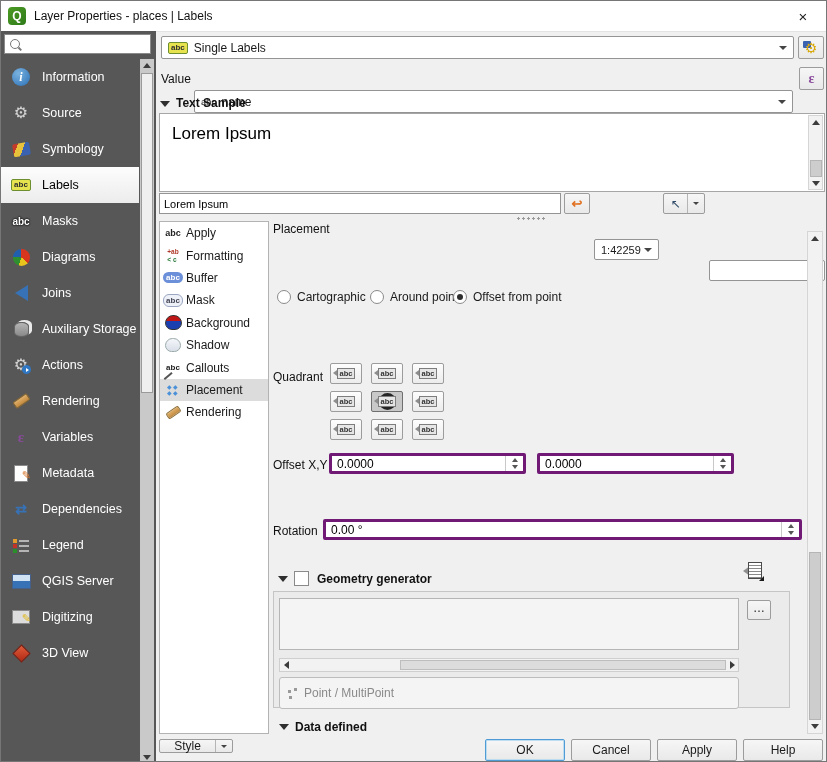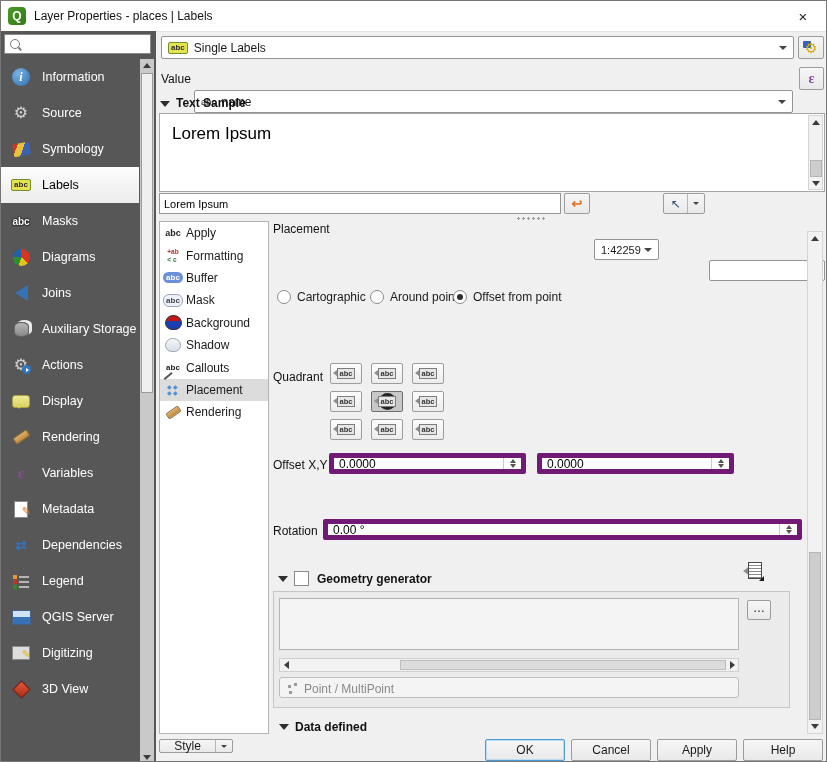--- a/index.html
+++ b/index.html
@@ -53,21 +53,21 @@
   .sb-thumb{position:absolute;left:1px;top:14px;width:12px;height:320px;background:#efefef;border:1px solid #9a9a9a;box-sizing:border-box}
   .arr-up{width:0;height:0;border:4px solid transparent;border-bottom:5px solid #3c3c3c;border-top:0}
   .arr-dn{width:0;height:0;border:4px solid transparent;border-top:5px solid #3c3c3c;border-bottom:0}
   .arr-lf{width:0;height:0;border:4px solid transparent;border-right:5px solid #3c3c3c;border-left:0}
   .arr-rt{width:0;height:0;border:4px solid transparent;border-left:5px solid #3c3c3c;border-right:0}
   .sbbtn{position:absolute;left:0;width:14px;height:12px;display:flex;align-items:center;justify-content:center}
   
   .combo{background:#fff;border:1px solid #949494;border-radius:2px;display:flex;align-items:center;padding:0 6px;box-sizing:border-box;position:relative;cursor:default}
   .combo .carr{position:absolute;right:6px;top:50%;margin-top:-2px;border:4px solid transparent;border-top:4px solid #444;border-bottom:0}
   .btn{background:linear-gradient(#f6f6f6,#e9e9e9);border:1px solid #9c9c9c;border-radius:2px;display:flex;align-items:center;justify-content:center;box-sizing:border-box;cursor:pointer}
-  .spin{background:#fff;border:5px solid #701a75;border-radius:2px;display:flex;box-sizing:border-box;align-items:stretch}
+  .spin{background:#fff;border:3px solid #701a75;border-radius:2px;display:flex;box-sizing:border-box;align-items:stretch}
   .spin input{border:0;outline:none;flex:1;min-width:0;padding:0 5px;font:12px "Liberation Sans",sans-serif;background:transparent}
   .spin .sbt{width:17px;border-left:1px solid #c9c9c9;display:flex;flex-direction:column}
   .spin .sbt>div{flex:1;display:flex;align-items:center;justify-content:center;cursor:pointer}
   .t-up{width:0;height:0;border:3px solid transparent;border-bottom:4px solid #555;border-top:0}
   .t-dn{width:0;height:0;border:3px solid transparent;border-top:4px solid #555;border-bottom:0}
   .tri{display:inline-block;width:0;height:0;border:5px solid transparent;border-top:6px solid #2e2e2e;border-bottom:0;margin-right:6px;vertical-align:middle}
   .sect{font-weight:bold;font-size:12px;color:#111}
   .radio{width:12px;height:12px;border:1px solid #8a8a8a;border-radius:50%;background:#fff;display:inline-block;position:relative;flex:none}
   .radio.on::after{content:"";position:absolute;left:3px;top:3px;width:6px;height:6px;border-radius:50%;background:#2e2e2e}
   .cb{width:13px;height:13px;border:1px solid #8a8a8a;background:#fff;display:inline-block}
@@ -179,26 +179,20 @@
       </div>
     <div class="sb-item">
         <span class="ic i-gear">
           <span>⚙</span>
           <span class="i-play"></span>
         </span>
         <span>Actions</span>
       </div>
     <div class="sb-item">
         <span class="ic">
-          <span class="i-bubble"></span>
-        </span>
-        <span>Display</span>
-      </div>
-    <div class="sb-item">
-        <span class="ic">
           <span class="i-brush"></span>
         </span>
         <span>Rendering</span>
       </div>
     <div class="sb-item">
         <span class="ic">
           <span class="i-eps">ε</span>
         </span>
         <span>Variables</span>
       </div>
@@ -493,21 +487,21 @@
 </div>
 <div class="hsb abs" style="left:278px;top:657px;width:460px;height:14px">
   <div class="sbend" style="left:0;top:0;width:12px;height:12px">
       <span class="arr-lf"></span>
     </div>
   <div class="hthumb" style="left:120px;width:326px"></div>
   <div class="sbend" style="right:0;top:0;width:12px;height:12px">
       <span class="arr-rt"></span>
     </div>
 </div>
-<div class="disabled-combo abs" style="left:278px;top:676px;width:460px;height:21px;display:flex;align-items:flex-start;padding:4px 6px;box-sizing:border-box;position:absolute">
+<div class="disabled-combo abs" style="left:278px;top:676px;width:460px;height:32px;display:flex;align-items:center;padding:4px 6px;box-sizing:border-box;position:absolute">
   <span class="pts"></span>
   <span>Point / MultiPoint</span>
   <span class="carr" style="position:absolute;right:8px;top:50%;margin-top:-2px;border-top-color:#999"></span>
 </div>
 
 <div class="abs" style="left:278px;top:719px;display:flex;align-items:center">
   <span class="tri"></span>
   <span class="sect">Data defined</span>
 </div>
 

